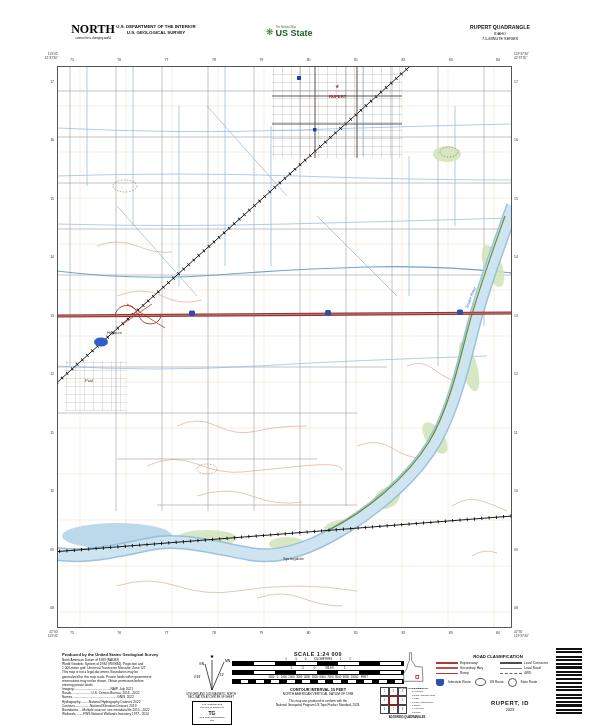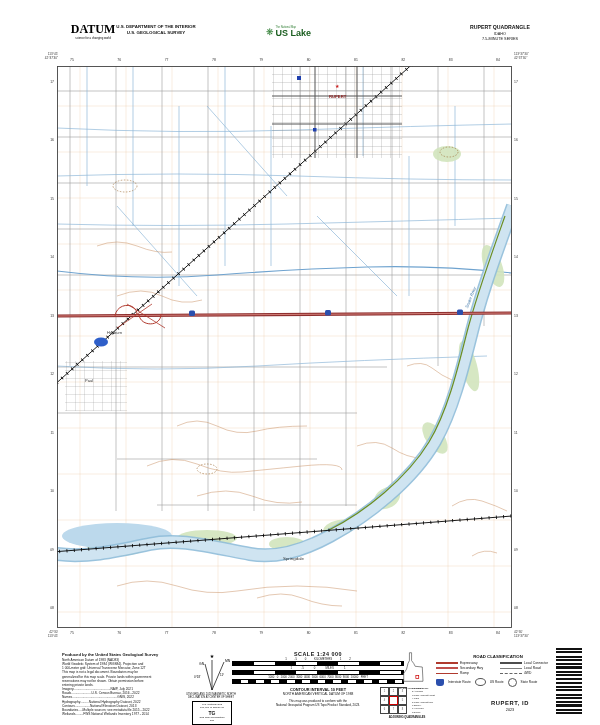--- a/index.html
+++ b/index.html
@@ -76,32 +76,32 @@
   .mapname .nm{font-size:5.8px;font-weight:bold;letter-spacing:.6px;}
   .mapname .yr{font-size:3.8px;margin-top:2px;}
   svg text{font-family:"Liberation Sans",sans-serif;}
 </style>
 </head>
 <body>
 
 <div class="page">
 
   <div class="abs usgs-logo">
-    <div class="mark">DATUM</div>
+    <div class="mark">NORTH</div>
     <div class="tag">science for a changing world</div>
   </div>
   <div class="abs dept">
     <div>U.S. DEPARTMENT OF THE INTERIOR</div>
     <div>U.S. GEOLOGICAL SURVEY</div>
   </div>
   <div class="abs ustopo">
     <span class="glyph">❋</span>
     <span>
       <div class="tnm">The National Map</div>
-      <div class="name">US Lake</div>
+      <div class="name">US State</div>
     </span>
   </div>
   <div class="abs quad">
     <div class="t1">RUPERT QUADRANGLE</div>
     <div class="t2">IDAHO</div>
     <div class="t3">7.5-MINUTE SERIES</div>
   </div>
 
   <div class="abs ticks-top">
       <span>75</span>

